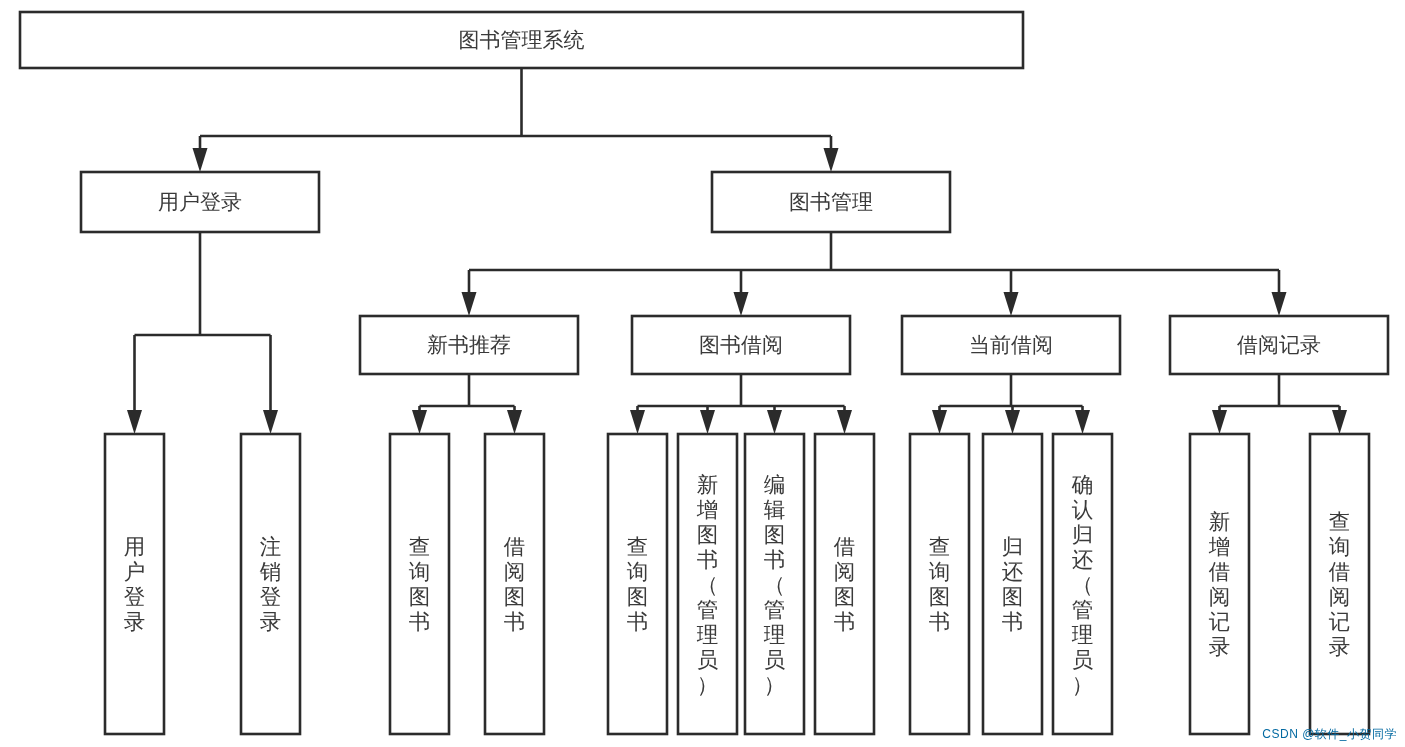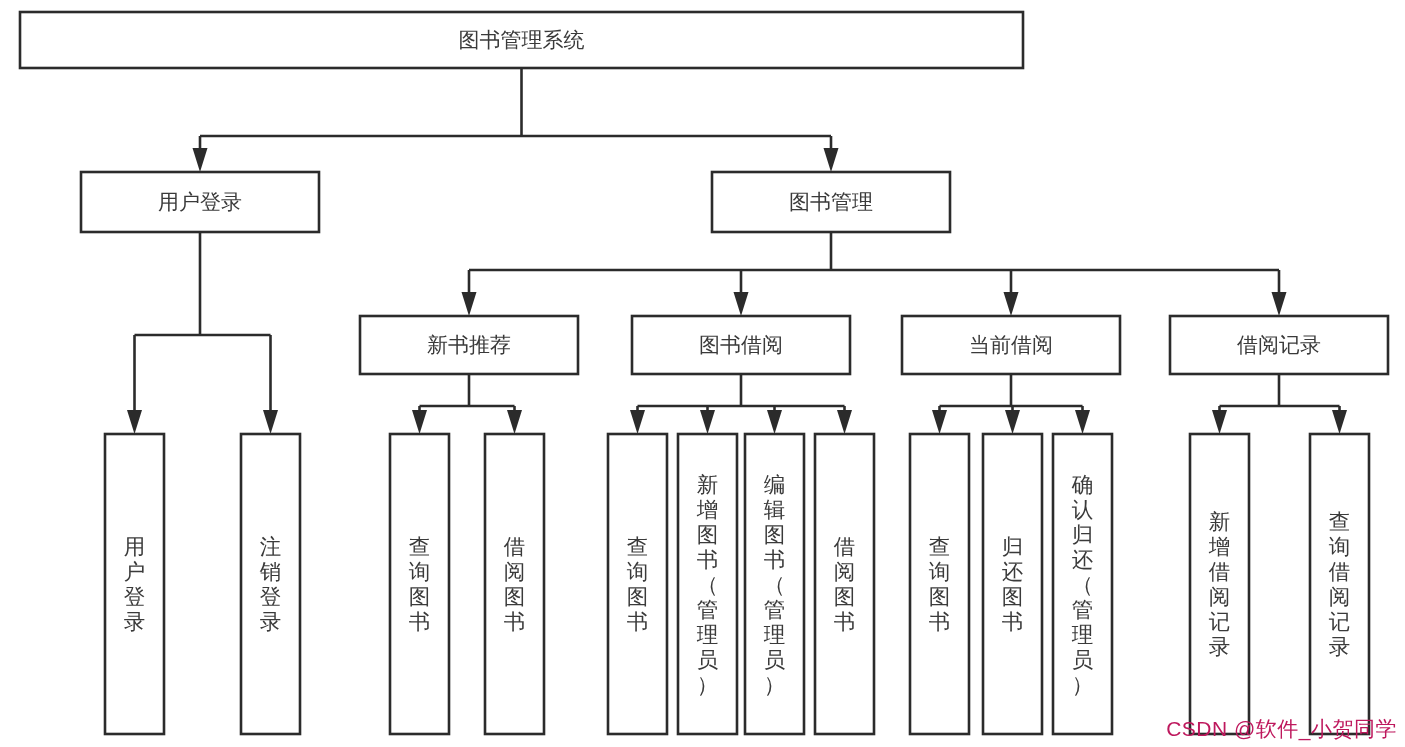--- a/index.html
+++ b/index.html
@@ -53,22 +53,22 @@
     fill: #3a3a3a;
     font-size: 21.5px;
     text-anchor: middle;
     white-space: pre;
   }
   .watermark {
     position: absolute;
     right: 8px;
     bottom: 4px;
     font-family: "Liberation Sans", "DejaVu Sans", sans-serif;
-    font-size: 21px;
-    color: #be185d;
+    font-size: 12px;
+    color: #0369a1;
     letter-spacing: 0.5px;
     white-space: nowrap;
     user-select: none;
   }
 </style>
 </head>
 <body>
 
 <div id="diagram-root">
 

